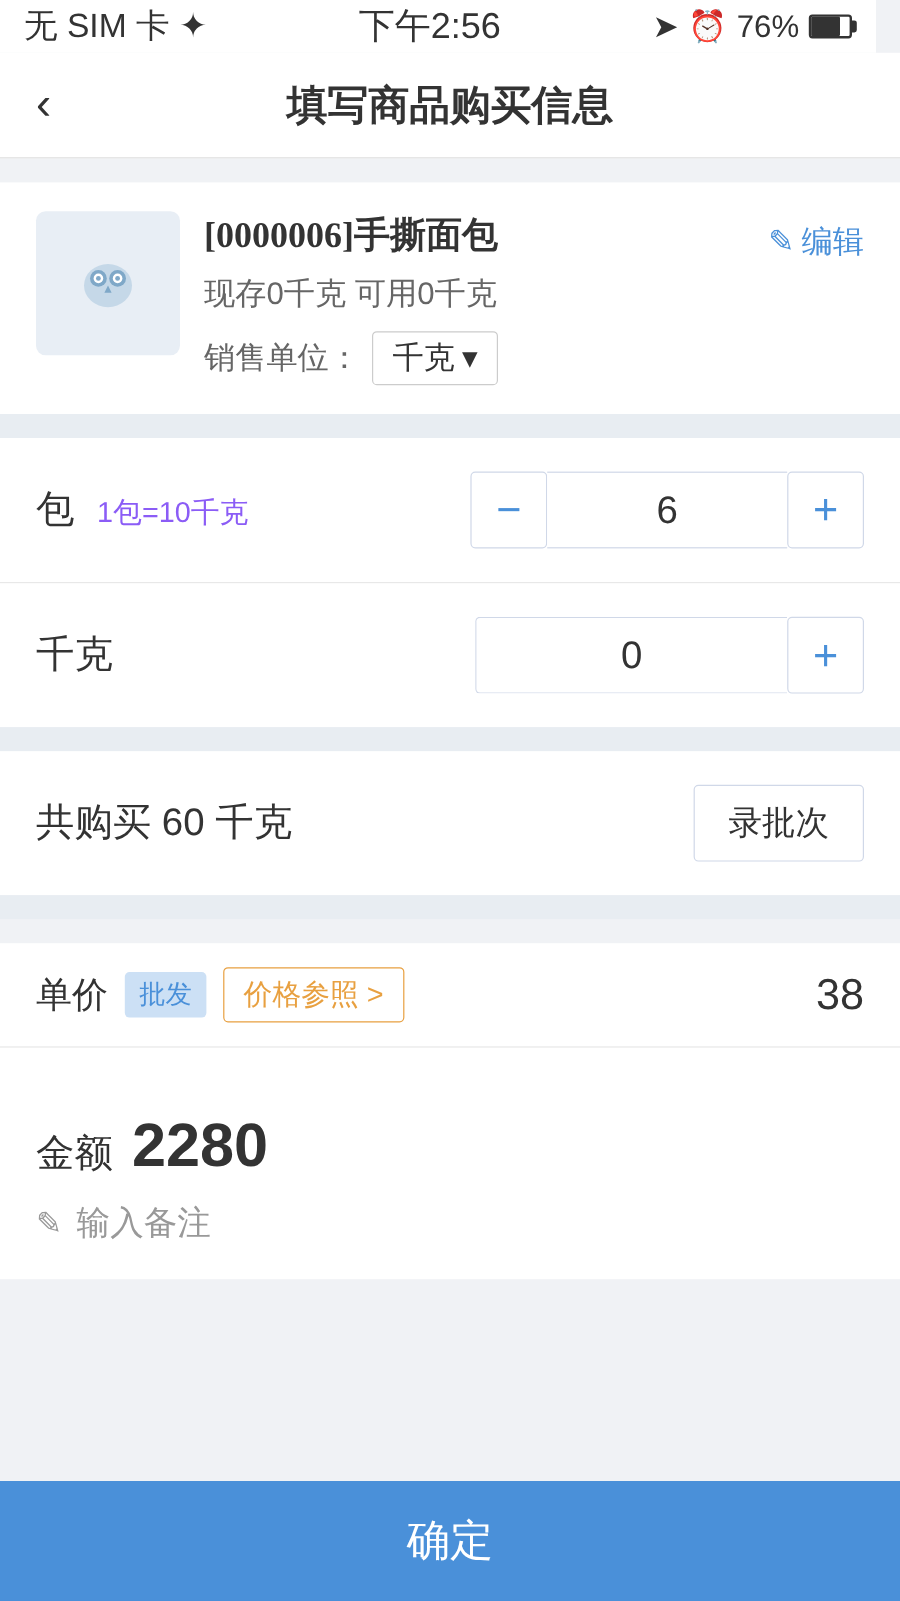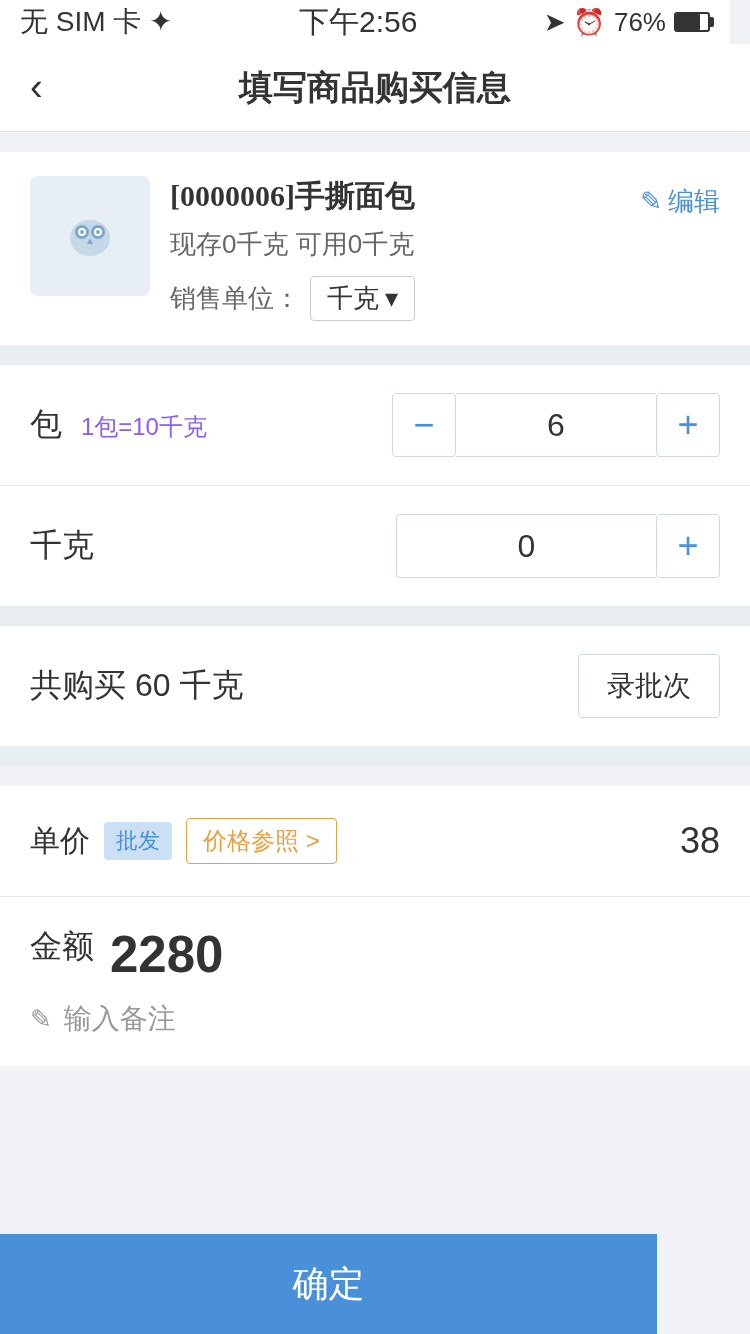--- a/index.html
+++ b/index.html
@@ -186,21 +186,21 @@
       font-size: 28px;
       color: #333;
       background: #fff;
       cursor: pointer;
     }
 
     
     .price-section {
       background: #fff;
       margin-top: 20px;
-      padding: 32px 30px;
+      padding: 20px 30px;
     }
     .price-row {
       display: flex;
       align-items: center;
       justify-content: space-between;
     }
     .price-left { display: flex; align-items: center; gap: 14px; }
     .price-label { font-size: 30px; color: #333; }
     .badge-pifa {
       background: #cce0f5;
@@ -222,32 +222,32 @@
       cursor: pointer;
     }
     .price-value { font-size: 36px; color: #333; font-weight: 500; }
 
     
     .amount-section {
       background: #fff;
       padding: 28px 30px;
       border-top: 1px solid #e8e8e8;
     }
-    .amount-row { display: flex; align-items: flex-start; gap: 16px; margin-bottom: 16px; }
+    .amount-row { display: flex; align-items: flex-end; gap: 16px; margin-bottom: 16px; margin-top: 24px; }
     .amount-label { font-size: 32px; color: #333; }
     .amount-value { font-size: 51px; font-weight: 600; color: #333; }
     .note-row { display: flex; align-items: center; gap: 12px; color: #999; font-size: 28px; }
     .pencil-icon { font-size: 26px; }
 
     
     .confirm-btn {
       position: fixed;
       bottom: 0;
       left: 0;
-      width: 657px;
+      width: 750px;
       height: 100px;
       background: #4a90d9;
       color: #fff;
       font-size: 36px;
       display: flex;
       align-items: center;
       justify-content: center;
       cursor: pointer;
       border: none;
     }

